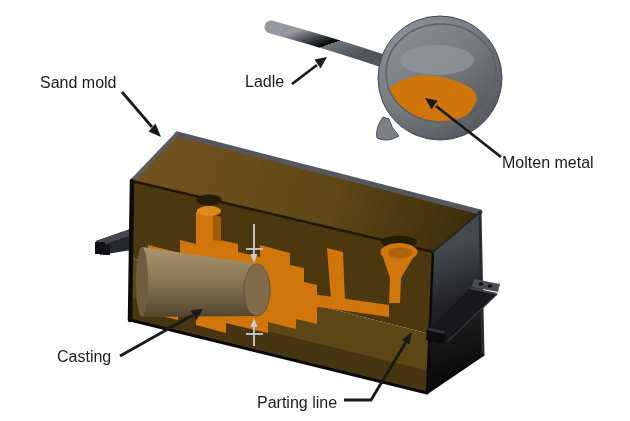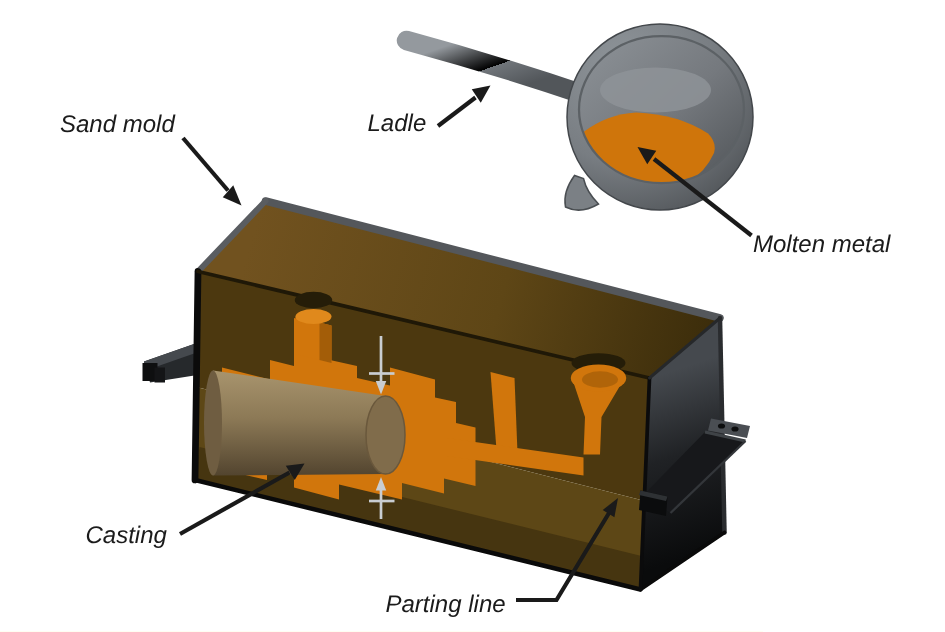--- a/index.html
+++ b/index.html
@@ -1,17 +1,17 @@
 <!DOCTYPE html>
 <html><head>
 <meta charset="utf-8">
 <style>
   html,body{margin:0;padding:0;background:#ffffff;}
-  #stage{position:relative;width:630px;height:421px;background:#fef9c3;overflow:hidden;
-         font-family:"Liberation Sans",sans-serif;font-style:italic;}
+  #stage{position:relative;width:630px;height:421px;background:#fdba74;overflow:hidden;
+         font-family:"Liberation Sans",sans-serif;}
   svg{display:block;}
   .lbl{font-family:"Liberation Sans",sans-serif;font-size:16px;}
 </style>
 </head>
 <body>
 
 <div id="stage">
 <svg width="630" height="421" viewBox="0 0 630 421">
   <defs>
     <linearGradient id="handleGrad" gradientUnits="userSpaceOnUse" x1="322" y1="22" x2="336" y2="62">

